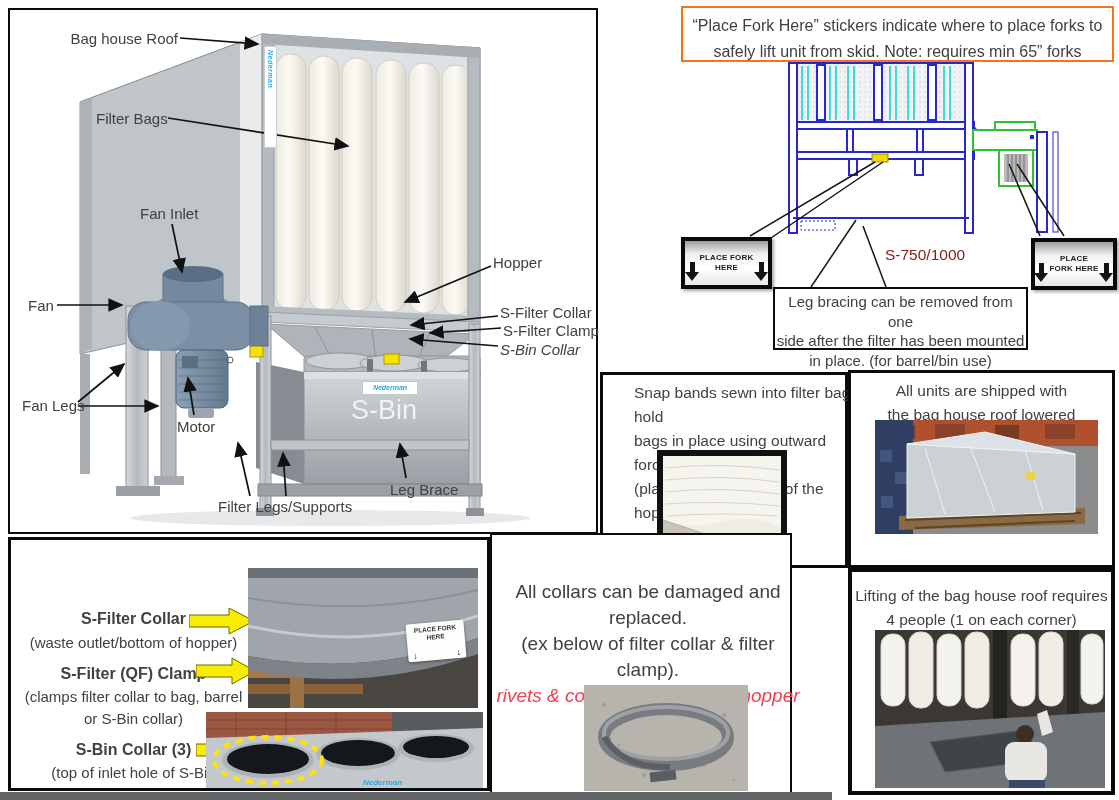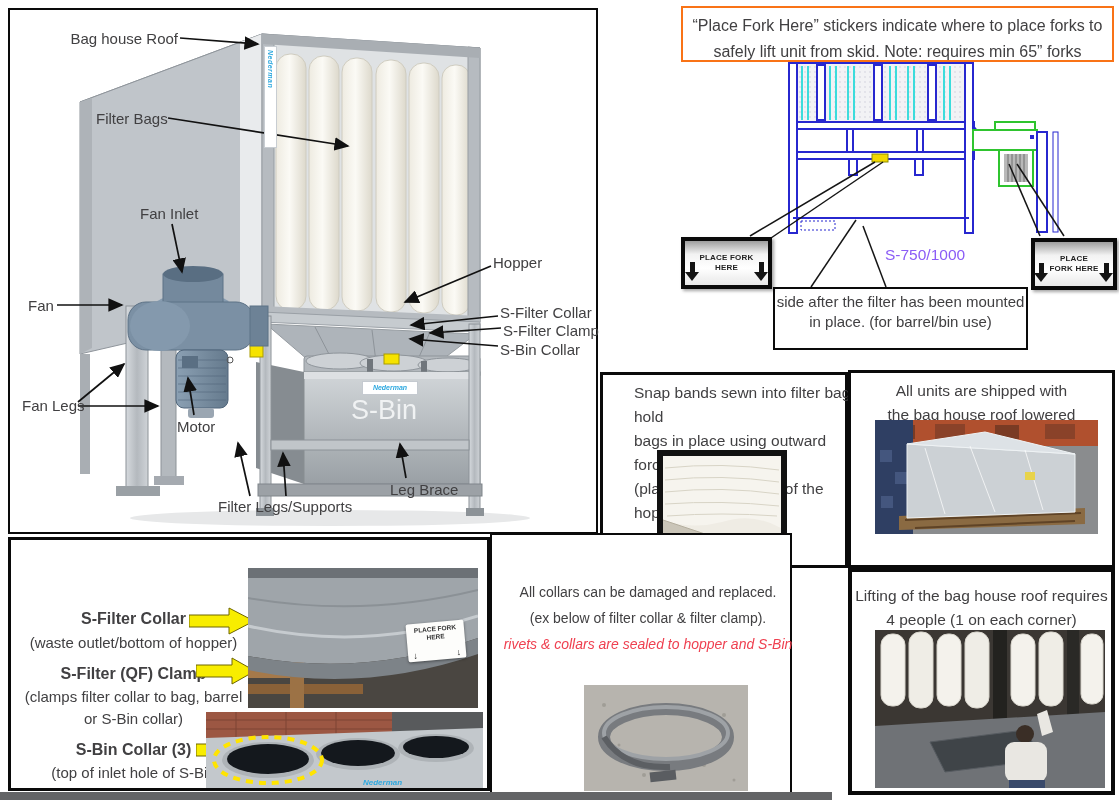--- a/index.html
+++ b/index.html
@@ -173,21 +173,21 @@
     <div class="lbl" style="left:86px;top:100px;">Filter Bags</div>
     <div class="lbl" style="left:130px;top:195px;">Fan Inlet</div>
     <div class="lbl" style="left:18px;top:287px;">Fan</div>
     <div class="lbl" style="left:12px;top:387px;">Fan Legs</div>
     <div class="lbl" style="left:167px;top:408px;">Motor</div>
     <div class="lbl" style="left:208px;top:488px;">Filter Legs/Supports</div>
     <div class="lbl" style="left:380px;top:471px;">Leg Brace</div>
     <div class="lbl" style="left:483px;top:244px;">Hopper</div>
     <div class="lbl" style="left:490px;top:294px;">S-Filter Collar</div>
     <div class="lbl" style="left:493px;top:312px;">S-Filter Clamp</div>
-    <div class="lbl" style="left:490px;top:331px;">S-Bin Collar</div>
+    <div class="lbl" style="left:490px;top:331px;font-style:italic;">S-Bin Collar</div>
   </div>
 
   <div class="abs" id="forklift-region" style="left:678px;top:0;width:441px;height:368px;">
 
     <div class="abs" style="left:3px;top:6px;width:433px;height:56px;border:2px solid #f97316;box-sizing:border-box;padding-top:5px;">
       <div class="line16">“Place Fork Here” stickers indicate where to place forks to</div>
       <div class="line16">safely lift unit from skid. Note: requires min 65” forks</div>
     </div>
 
     <svg class="abs" style="left:0;top:60px;" width="441" height="300" viewBox="0 0 441 300">
@@ -256,23 +256,24 @@
       <g stroke="#151515" stroke-width="1.5">
         <line x1="197" y1="102" x2="72" y2="176"></line>
         <line x1="205" y1="102" x2="93" y2="178"></line>
         <line x1="331" y1="104" x2="362" y2="176"></line>
         <line x1="339" y1="104" x2="386" y2="176"></line>
         <line x1="133" y1="227" x2="178" y2="160"></line>
         <line x1="208" y1="227" x2="185" y2="166"></line>
       </g>
     </svg>
 
-    <div class="lbl" style="left:207px;top:246px;font-size:15.5px;color:#8b5cf6;">S-750/1000</div>
+    <div class="lbl" style="left:207px;top:246px;font-size:15.5px;color:#7f1d1d;">S-750/1000</div>
 
     <div class="abs" style="left:95px;top:287px;width:255px;height:63px;border:2px solid #0a0a0a;box-sizing:border-box;padding-top:3px;background:#fff;">
+      <div class="ctr" style="font-size:15px;line-height:1.3;">Leg bracing can be  removed from one</div>
       <div class="ctr" style="font-size:15px;line-height:1.3;">side after the  filter has been mounted</div>
       <div class="ctr" style="font-size:15px;line-height:1.3;">in  place. (for barrel/bin use)</div>
     </div>
 
     <div class="fk-box" style="left:3px;top:237px;width:91px;height:52px;">
       <div class="fk-inner">
         <span class="fk-arr"></span>
         <span class="fk-txt">PLACE FORK HERE</span>
         <span class="fk-arr"></span>
       </div>
@@ -397,21 +398,21 @@
           <ellipse cx="152" cy="41" rx="37" ry="13" fill="#14181d"></ellipse>
         <ellipse cx="230" cy="36" rx="38" ry="14" fill="#aeb3b7"></ellipse>
           <ellipse cx="230" cy="35" rx="33" ry="11" fill="#14181d"></ellipse>
       </g>
       <ellipse cx="62" cy="48" rx="54" ry="23" fill="none" stroke="#ffe400" stroke-width="4" stroke-dasharray="7,6"></ellipse>
     </svg>
     <div class="abs brandtag" style="left:352px;top:238px;font-size:8px;">Nederman</div>
   </div>
 
   <div class="panel" id="panel-damage" style="left:490px;top:533px;width:302px;height:262px;border:2px solid #0a0a0a;">
-    <div class="ctr" style="position:absolute;left:0;top:44px;width:312px;font-size:14px;line-height:26px;">
+    <div class="ctr" style="position:absolute;left:0;top:44px;width:312px;font-size:19px;line-height:26px;">
       <div>All collars can be damaged and replaced.</div>
       <div>(ex below of filter collar &amp; filter clamp).</div>
       <div class="note-red">rivets &amp; collars are sealed to hopper and S-Bin</div>
     </div>
     <svg class="abs" style="left:92px;top:150px;" width="164" height="106" viewBox="0 0 164 106">
       <rect width="164" height="106" fill="#b7b4ae"></rect>
       <g fill="#a09d96">
           <circle cx="20" cy="20" r="2"></circle>
           <circle cx="140" cy="30" r="2"></circle>
           <circle cx="60" cy="90" r="2"></circle>

